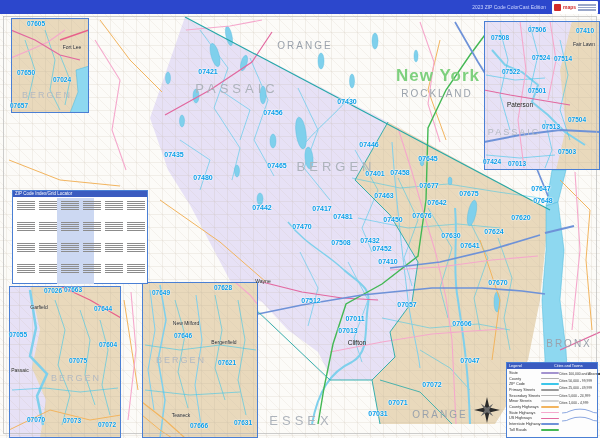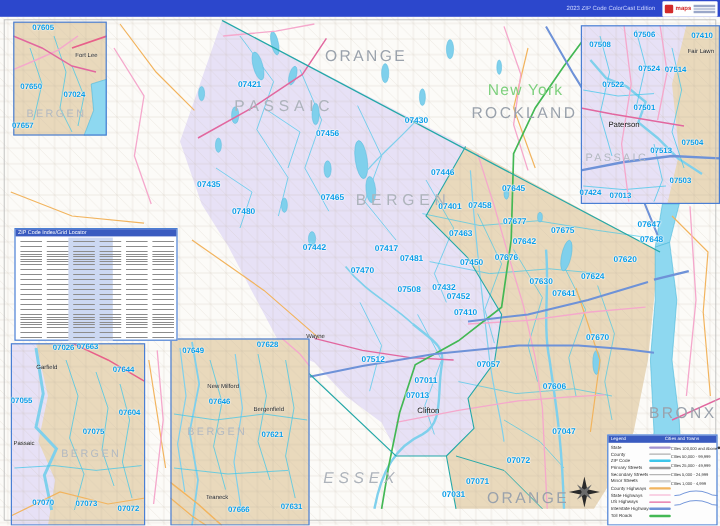--- a/index.html
+++ b/index.html
@@ -20,24 +20,24 @@
   #basemap{position:absolute;left:0;top:0;z-index:1;}
   
   .inset{position:absolute;border:1px solid #4a7fd4;box-sizing:border-box;z-index:20;pointer-events:none;}
   
   #labels{position:absolute;left:0;top:0;width:600px;height:438px;z-index:30;pointer-events:none;}
   .lbl{position:absolute;transform:translate(-50%,-50%);white-space:nowrap;line-height:1;}
   .zip{font-size:7px;font-weight:bold;color:#089ce8;
        text-shadow:0 0 1.5px #fff,0 0 1.5px #fff,0 0 1.5px #fff;}
   .zip-sm{font-size:6.5px;font-weight:bold;color:#089ce8;
        text-shadow:0 0 1.5px #fff,0 0 1.5px #fff;}
-  .county{font-size:13px;color:#9aa2ac;letter-spacing:2px;}
+  .county{font-size:10px;color:#9aa2ac;letter-spacing:2px;}
   .county-big{font-size:13px;color:#adb3bb;letter-spacing:4px;}
   .county-ins{font-size:9px;color:#b3b9c1;letter-spacing:2px;}
-  .ny{font-size:13px;color:#7ed07e;letter-spacing:1px;}
+  .ny{font-size:17px;color:#7ed07e;letter-spacing:1px;font-weight:bold;}
   .city{font-size:5px;color:#222;text-shadow:0 0 1px #fff;}
   .city-md{font-size:6.5px;color:#111;text-shadow:0 0 1px #fff;}
   
   #zipindex{position:absolute;left:12px;top:190px;width:136px;height:94px;background:rgba(255,255,255,.97);
         border:1px solid #4a7fd4;box-sizing:border-box;z-index:25;}
   #zipindex .hdr{height:6px;background:#3a5bc0;color:#fff;font-size:4.5px;line-height:6px;padding-left:2px;
         white-space:nowrap;overflow:hidden;}
   #zipindex .body{position:relative;height:86px;margin:1px;}
   #zipindex .band{position:absolute;left:43px;top:0;width:37px;height:100%;background:#ccd8f2;}
   #zipindex .col{position:absolute;top:1px;bottom:1px;width:18px;
@@ -445,21 +445,21 @@
     <span class="lbl zip-sm" style="left: 577px; top: 120px;">07504</span>
     <span class="lbl zip-sm" style="left: 551px; top: 127px;">07513</span>
     <span class="lbl zip-sm" style="left: 567px; top: 152px;">07503</span>
     <span class="lbl zip-sm" style="left: 492px; top: 162px;">07424</span>
     <span class="lbl zip-sm" style="left: 517px; top: 164px;">07013</span>
     <span class="lbl county" style="left: 305px; top: 46px;">ORANGE</span>
     <span class="lbl county" style="left: 437px; top: 94px;">ROCKLAND</span>
     <span class="lbl ny" style="left: 438px; top: 75px;">New York</span>
     <span class="lbl county-big" style="left: 237px; top: 88px;">PASSAIC</span>
     <span class="lbl county-big" style="left: 336px; top: 166px;">BERGEN</span>
-    <span class="lbl county-big" style="left: 301px; top: 398px; font-style: italic;">ESSEX</span>
+    <span class="lbl county-big" style="left: 301px; top: 420px;">ESSEX</span>
     <span class="lbl county" style="left: 440px; top: 415px;">ORANGE</span>
     <span class="lbl county" style="left: 565px; top: 344px; padding-left: 8px;">BRONX</span>
     <span class="lbl county-ins" style="left: 47px; top: 95px;">BERGEN</span>
     <span class="lbl county-ins" style="left: 76px; top: 378px;">BERGEN</span>
     <span class="lbl county-ins" style="left: 181px; top: 360px;">BERGEN</span>
     <span class="lbl county-ins" style="left: 514px; top: 132px;">PASSAIC</span>
     <span class="lbl city" style="left: 263px; top: 281px;">Wayne</span>
     <span class="lbl city-md" style="left: 357px; top: 343px;">Clifton</span>
     <span class="lbl city-md" style="left: 520px; top: 105px;">Paterson</span>
     <span class="lbl city" style="left: 72px; top: 47px;">Fort Lee</span>

